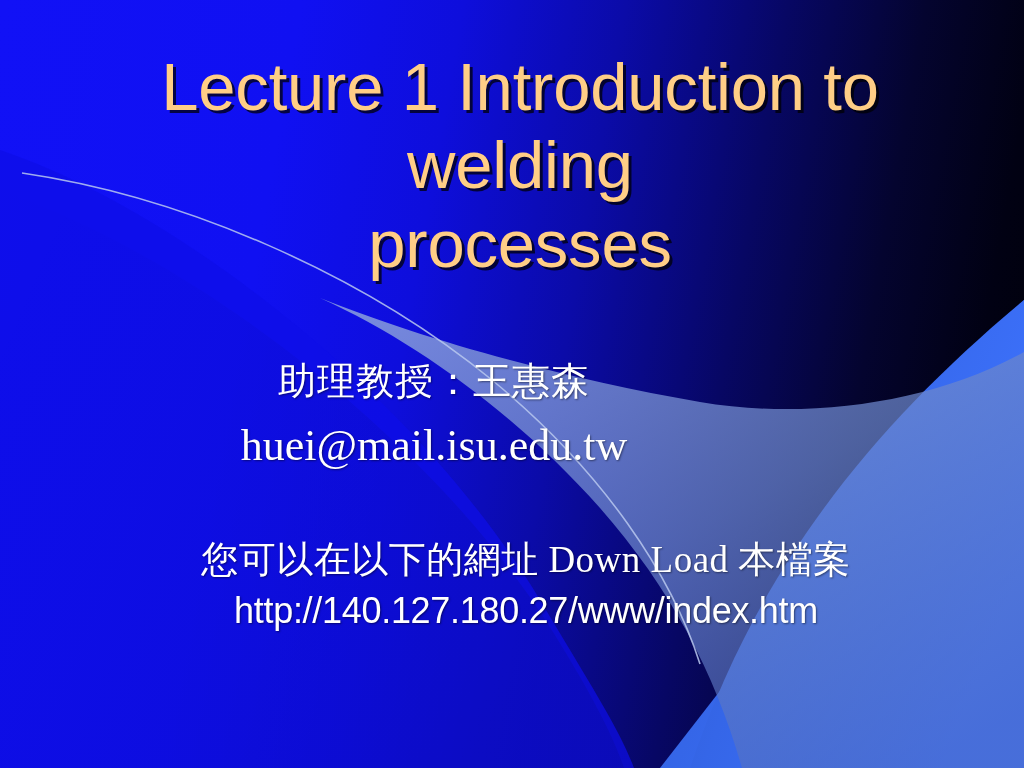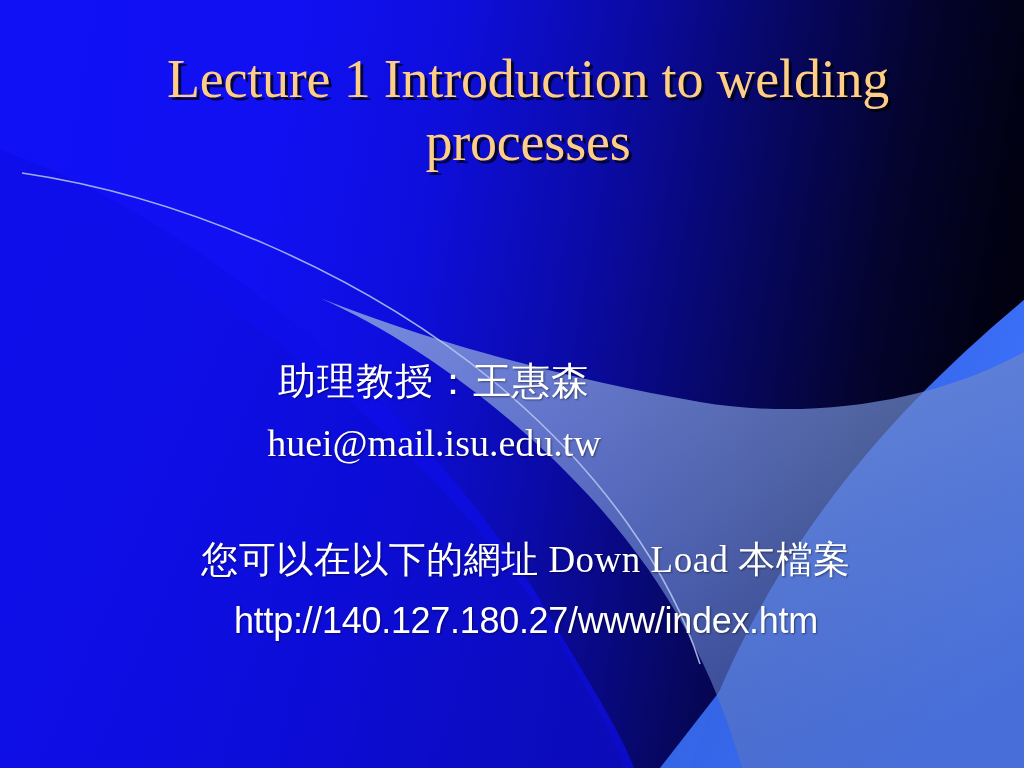--- a/index.html
+++ b/index.html
@@ -34,26 +34,26 @@
     position: absolute;
     inset: 0;
     width: 1024px;
     height: 768px;
     display: block;
   }
 
   
   #title {
     position: absolute;
-    left: 66px;
+    left: 58px;
     top: 48px;
     width: 924px;
     text-align: center;
-    font-family: Liberation Serif, serif;
-    font-size: 54px;
+    font-family: Liberation Sans, sans-serif;
+    font-size: 67px;
     line-height: 1.17;
     font-weight: normal;
     color: #FFCE86;
     text-shadow: 3px 3px 0 rgba(0,0,0,0.72);
     letter-spacing: -0.2px;
     white-space: pre-line;
   }
 
   #presenter-block {
     position: absolute;
@@ -66,42 +66,42 @@
   #presenter-name {
     font-family: "Liberation Serif", serif;
     font-size: 38px;
     line-height: 1.0;
     letter-spacing: 1px;
     text-shadow: 1px 1px 2px rgba(0,0,0,0.45);
   }
   #presenter-email {
     margin-top: 24px;
     font-family: "Liberation Serif", serif;
-    font-size: 38px;
+    font-size: 44px;
     line-height: 1.0;
     text-shadow: 1px 1px 2px rgba(0,0,0,0.45);
   }
 
   #download-block {
     position: absolute;
     left: 76px;
     top: 540px;
     width: 900px;
     text-align: center;
     color: #FFFFFF;
   }
   #download-note {
     font-family: "Liberation Serif", serif;
     font-size: 37px;
     line-height: 1.1;
     letter-spacing: 0.5px;
     text-shadow: 1px 1px 2px rgba(0,0,0,0.45);
   }
   #download-url {
-    margin-top: 20px;
+    margin-top: 10px;
     font-family: "Liberation Sans", sans-serif;
     font-size: 36px;
     line-height: 1.1;
     letter-spacing: -0.3px;
     text-shadow: 1px 1px 2px rgba(0,0,0,0.45);
   }
 </style>
 </head>
 <body>
 

